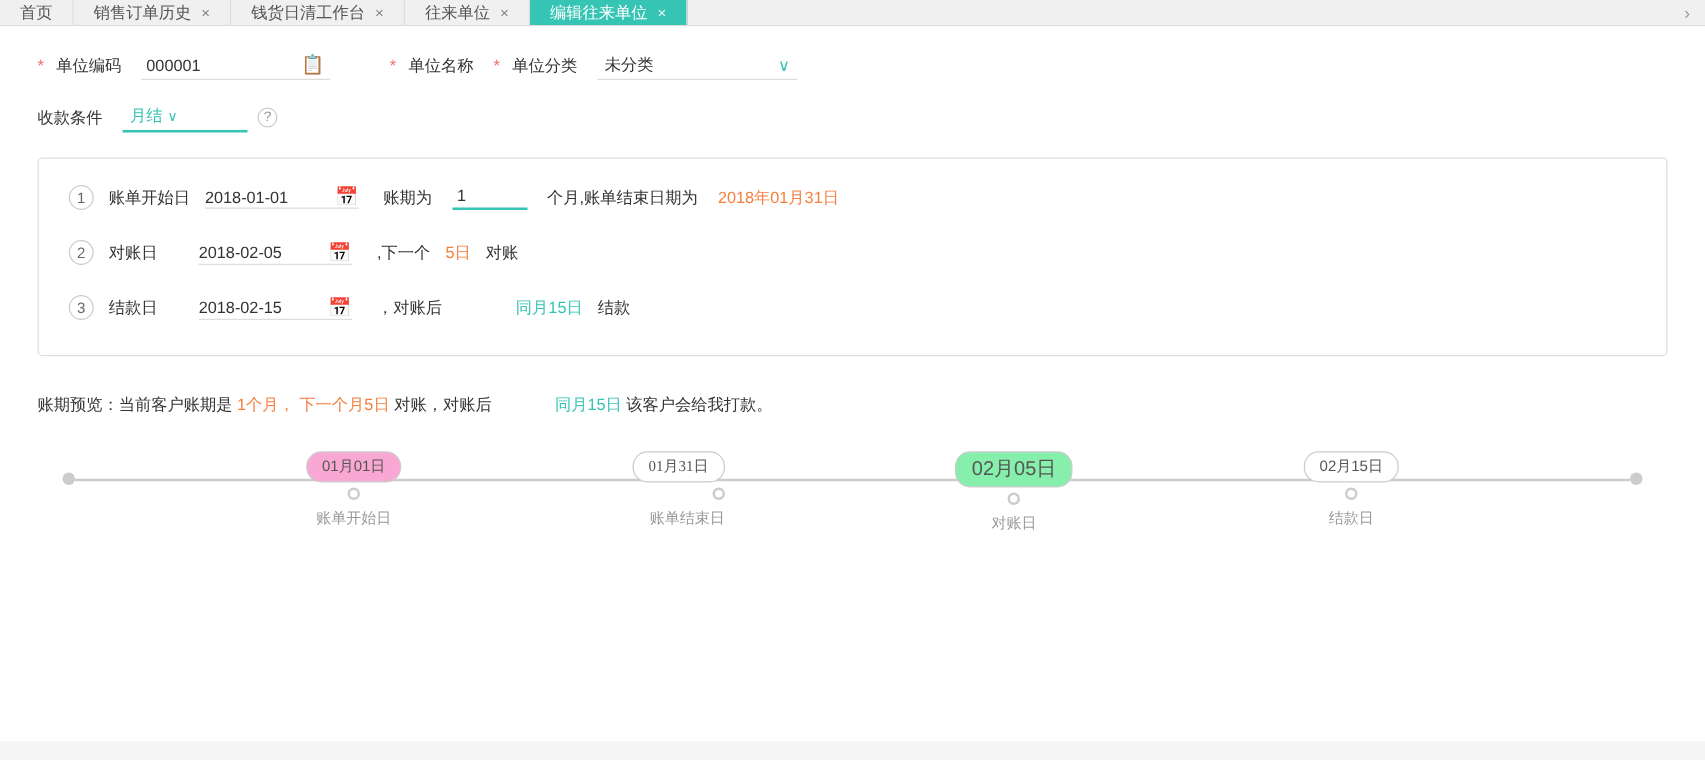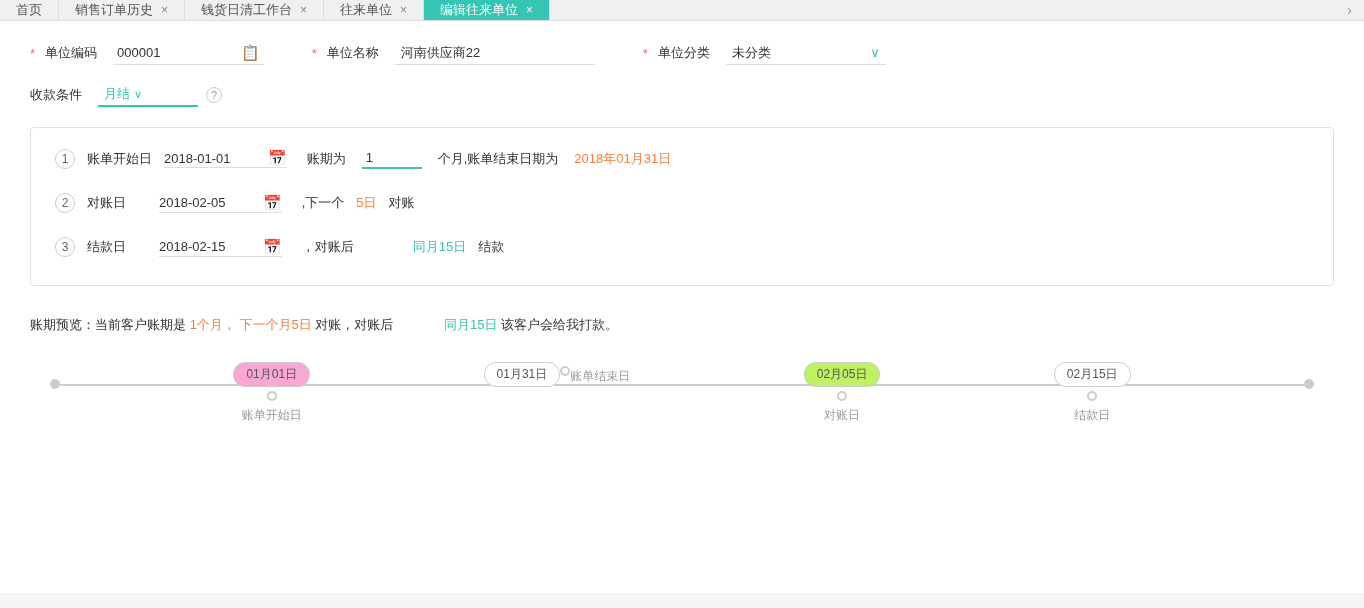--- a/index.html
+++ b/index.html
@@ -278,23 +278,20 @@
 
     <span style="color:#f56c6c;margin-right:2px;">*</span>
     <span class="form-label" style="margin-right:8px;">单位编码</span>
     <div class="input-with-icon" style="margin-right:40px;">
       <input type="text" style="width: 120px; border: none; outline: none; font-size: 13px; color: rgb(51, 51, 51); background: transparent;" value="000001">
       <span class="icon-calendar">📋</span>
     </div>
 
     <span style="color:#f56c6c;margin-right:2px;">*</span>
     <span class="form-label" style="margin-right:8px;">单位名称</span>
-    <div style="margin-right:40px;">
-      <input type="text" class="form-input" style="width: 200px;" value="河南供应商22">
-    </div>
 
     <span style="color:#f56c6c;margin-right:2px;">*</span>
     <span class="form-label" style="margin-right:8px;">单位分类</span>
     <div class="select-input" style="min-width:160px;">
       <span class="select-text">未分类</span>
       <span class="select-arrow">∨</span>
     </div>
   </div>
 
   <div class="form-row" style="margin-bottom:20px;">
@@ -373,30 +370,30 @@
         </div>
 
         <div style="display:flex;flex-direction:column;align-items:center;">
           <div style="border:1px solid #ccc;border-radius:12px;padding:3px 12px;font-size:12px;color:#555;background:#f9a8d4;white-space:nowrap;text-align:right;">
             <span>01月01日</span>
           </div>
           <div style="width:10px;height:10px;border-radius:50%;border:2px solid #ccc;background:#fff;margin-top:4px;"></div>
           <div style="font-size:12px;color:#999;margin-top:6px;">账单开始日</div>
         </div>
 
-        <div style="display:flex;align-items:flex-start;">
+        <div style="display:flex;flex-direction:column;align-items:flex-end;font-family:Liberation Serif, serif;">
           <div style="border:1px solid #ccc;border-radius:12px;padding:3px 12px;font-size:12px;color:#555;background:#fff;white-space:nowrap;">
             <span>01月31日</span>
           </div>
           <div style="width:10px;height:10px;border-radius:50%;border:2px solid #ccc;background:#fff;margin-top:4px;"></div>
           <div style="font-size:12px;color:#999;margin-top:6px;">账单结束日</div>
         </div>
 
         <div style="display:flex;flex-direction:column;align-items:center;">
-          <div style="border:1px solid #ccc;border-radius:12px;padding:3px 12px;font-size:12px;color:#555;background:#bef264;white-space:nowrap;">
+          <div style="border:1px solid #ccc;border-radius:12px;padding:3px 12px;font-size:16px;color:#555;background:#86efac;white-space:nowrap;">
             <span>02月05日</span>
           </div>
           <div style="width:10px;height:10px;border-radius:50%;border:2px solid #ccc;background:#fff;margin-top:4px;"></div>
           <div style="font-size:12px;color:#999;margin-top:6px;">对账日</div>
         </div>
 
         <div style="display:flex;flex-direction:column;align-items:center;">
           <div style="border:1px solid #ccc;border-radius:12px;padding:3px 12px;font-size:12px;color:#555;background:#fff;white-space:nowrap;">
             <span>02月15日</span>
           </div>

